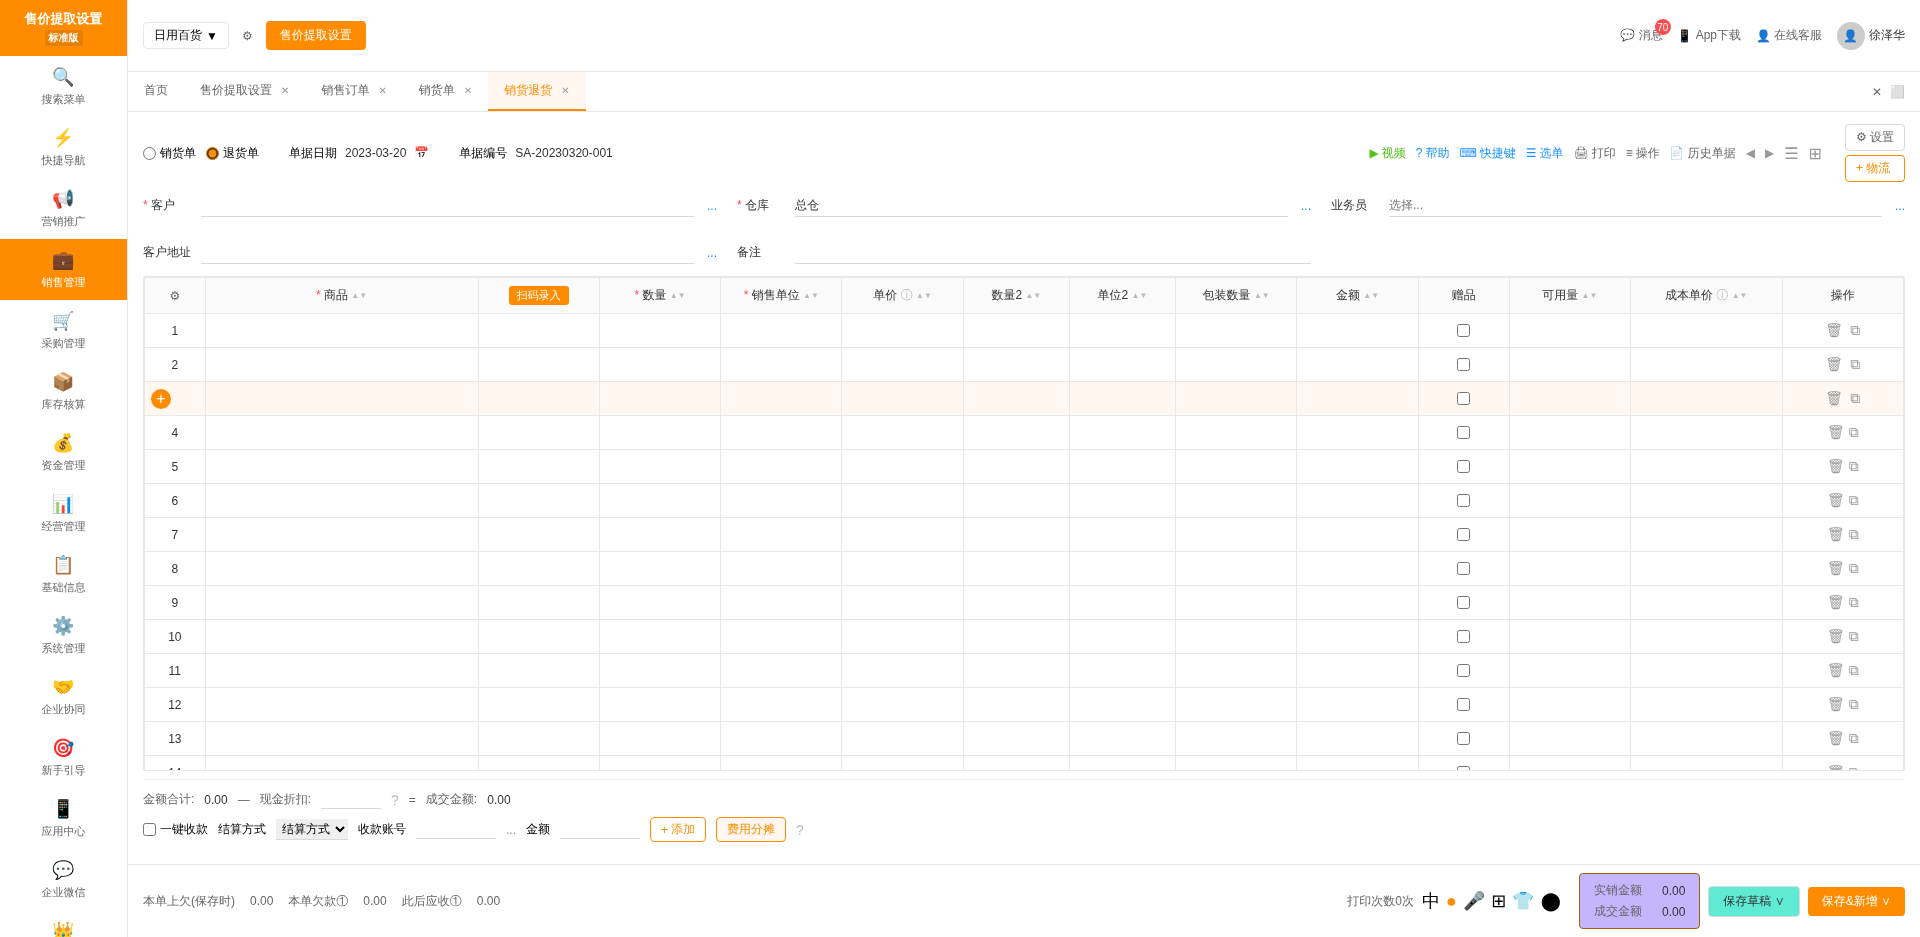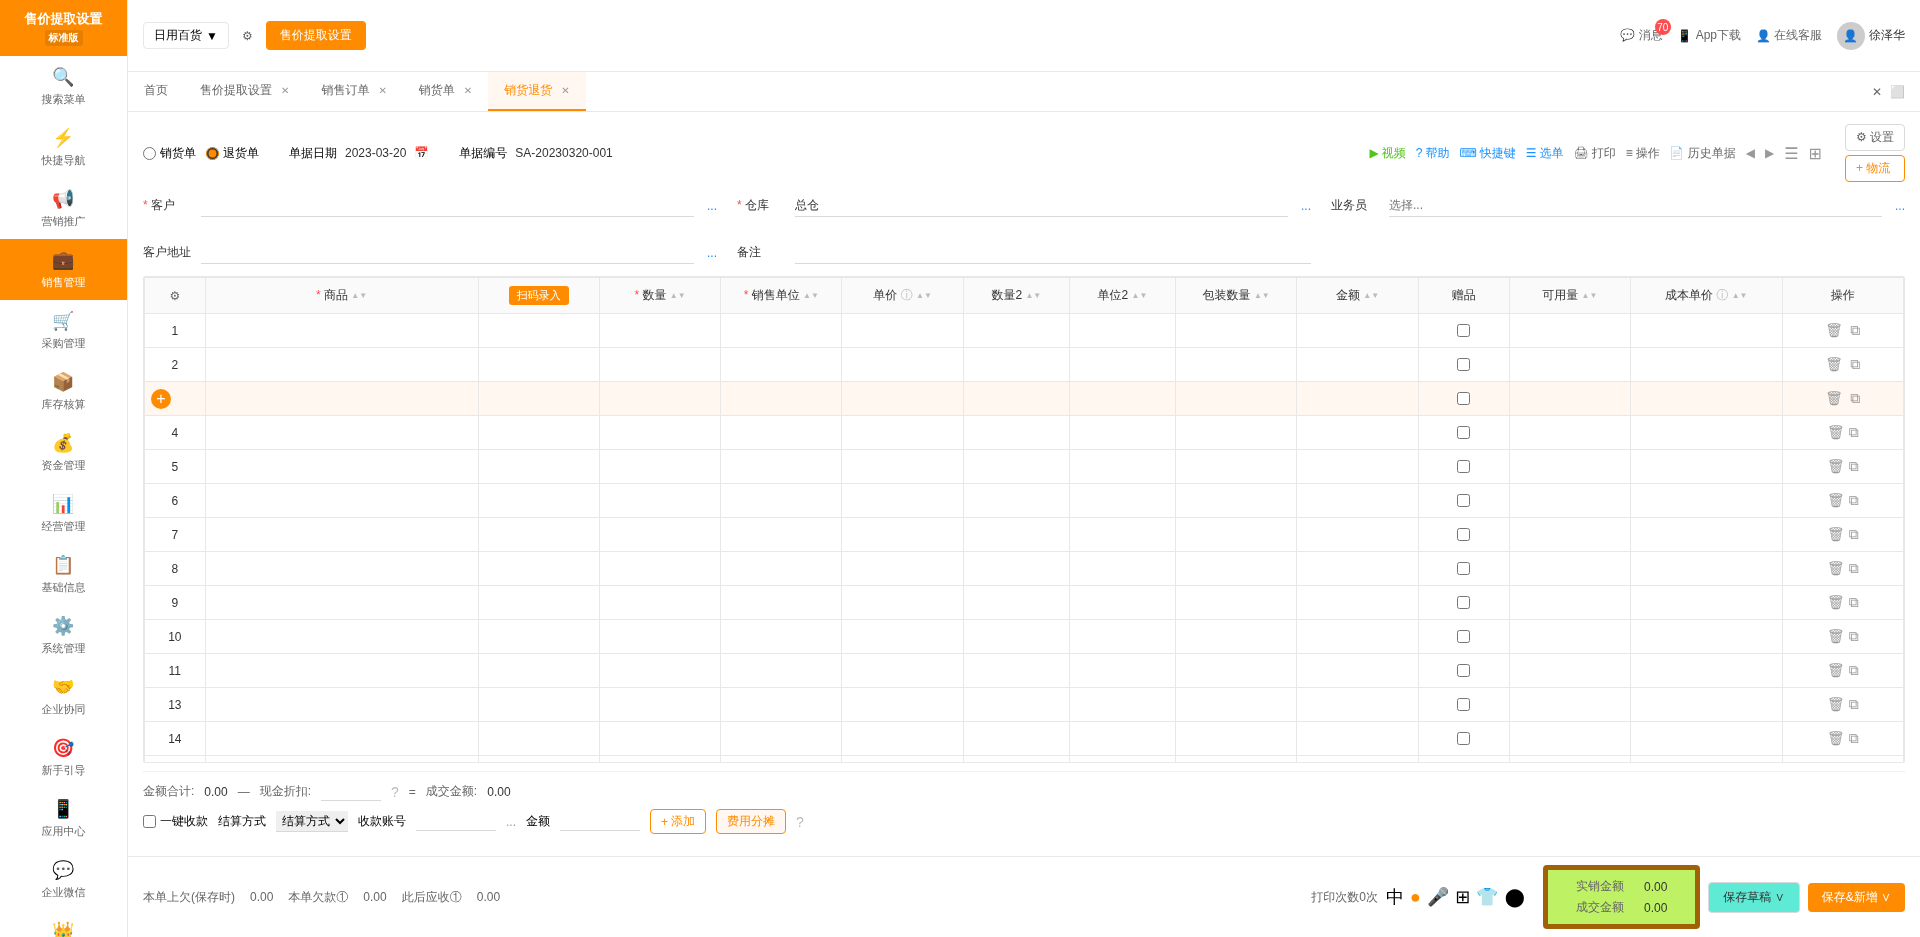--- a/index.html
+++ b/index.html
@@ -617,20 +617,40 @@
               <td>
                 <div class="checkbox-cell">
                   <input type="checkbox" style="">
                 </div>
               </td>
               <td></td>
               <td></td>
               <td><button class="row-action-btn">🗑</button><button class="row-action-btn">⧉</button></td>
             </tr>
           <tr>
+              <td>12</td>
+              <td></td>
+              <td></td>
+              <td></td>
+              <td></td>
+              <td></td>
+              <td></td>
+              <td></td>
+              <td></td>
+              <td></td>
+              <td>
+                <div class="checkbox-cell">
+                  <input type="checkbox" style="">
+                </div>
+              </td>
+              <td></td>
+              <td></td>
+              <td><button class="row-action-btn">🗑</button><button class="row-action-btn">⧉</button></td>
+            </tr>
+          <tr>
               <td>13</td>
               <td></td>
               <td></td>
               <td></td>
               <td></td>
               <td></td>
               <td></td>
               <td></td>
               <td></td>
               <td></td>
@@ -734,21 +754,21 @@
       <span class="print-times">打印次数0次</span>
       <div class="toolbar-icons">
         <span style="font-size:18px;cursor:pointer;">中</span>
         <span style="font-size:18px;cursor:pointer;color:#ff8c00;">●</span>
         <span style="font-size:18px;cursor:pointer;">🎤</span>
         <span style="font-size:18px;cursor:pointer;">⊞</span>
         <span style="font-size:18px;cursor:pointer;">👕</span>
         <span style="font-size:18px;cursor:pointer;">⬤</span>
       </div>
       <div style="display:flex;align-items:center;gap:6px;margin-left:10px;">
-        <div style="background:#bef264;border:5px solid #a16207;border-radius:4px;padding:6px 28px;">
+        <div style="background:#c4b5fd;border:1px solid #a16207;border-radius:4px;padding:6px 14px;">
           <div class="summary-row">
             <span class="summary-label">实销金额</span>
             <span class="summary-value">0.00</span>
           </div>
           <div class="summary-row">
             <span class="summary-label">成交金额</span>
             <span class="summary-value">0.00</span>
           </div>
         </div>
       </div>

